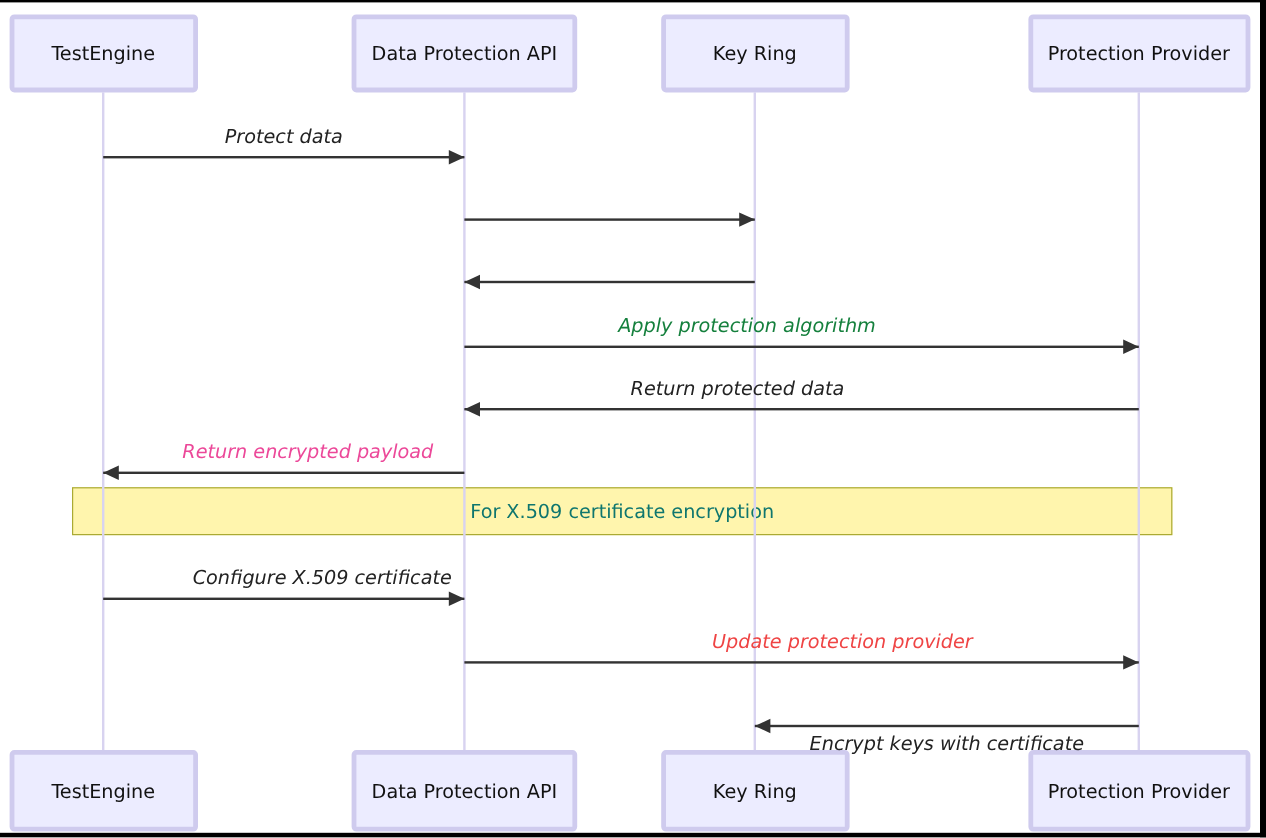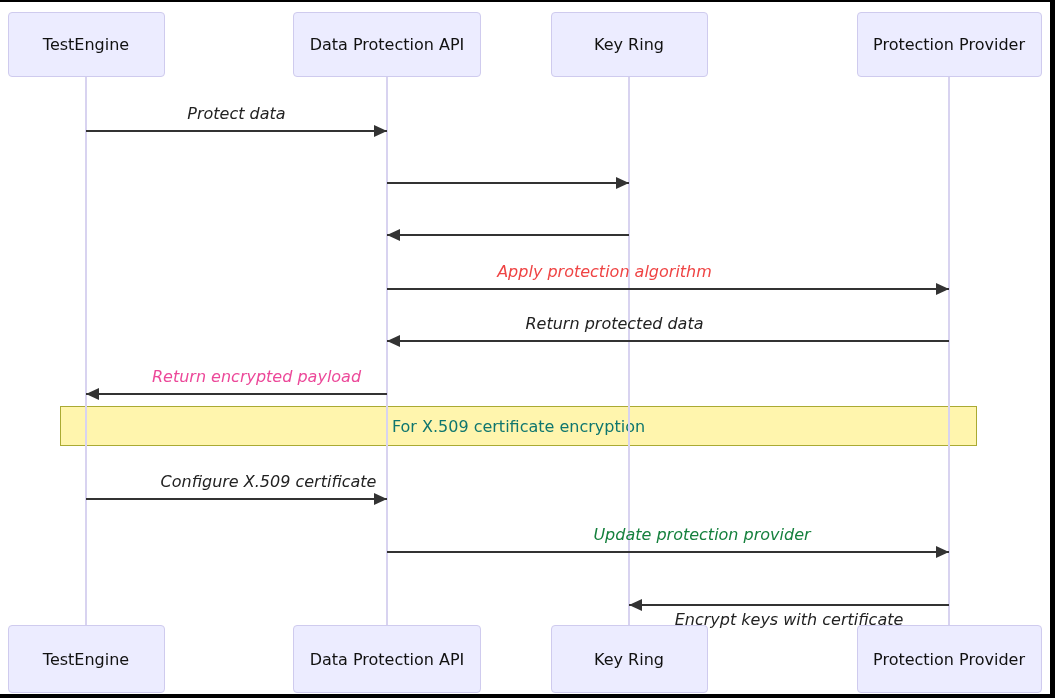--- a/index.html
+++ b/index.html
@@ -12,21 +12,21 @@
     border-top: 2px solid #000;
     border-right: 5px solid #000;
     border-bottom: 4px solid #000;
     overflow: hidden;
     font-family: "DejaVu Sans", "Liberation Sans", sans-serif;
   }
   .diagram { position: absolute; inset: 0; }
   .actor-box {
     position: absolute;
     box-sizing: border-box;
-    border: 1px solid #3b82f6;
+    border: 4px solid #3b82f6;
     border-radius: 4px;
     display: flex;
     align-items: center;
     justify-content: center;
     font-size: 16px;
     color: #111;
     white-space: nowrap;
   }
   .lifeline { position: absolute; width: 2px; }
   .message-label {
@@ -78,32 +78,32 @@
       <div class="lifeline" style="left: 948px; top: 75px; height: 548px; background: rgb(216, 211, 240);"></div>
       <div class="actor-box" style="left: 856.5px; top: 10px; width: 185px; height: 65px; background: rgb(236, 236, 255); border-color: rgb(207, 203, 238);">Protection Provider</div>
       <div class="actor-box" style="left: 856.5px; top: 623px; width: 185px; height: 68px; background: rgb(236, 236, 255); border-color: rgb(207, 203, 238);">Protection Provider</div>
       <div class="message-label" style="left: 86px; top: 102px; width: 301px; color: rgb(34, 34, 34);">Protect data</div>
       <div class="message-line" style="left: 86px; top: 128px; width: 301px; background: rgb(51, 51, 51);"></div>
       <div class="arrowhead right" style="left: 374px; top: 123px; border-left-color: rgb(51, 51, 51);"></div>
       <div class="message-line" style="left: 387px; top: 180px; width: 242px; background: rgb(51, 51, 51);"></div>
       <div class="arrowhead right" style="left: 616px; top: 175px; border-left-color: rgb(51, 51, 51);"></div>
       <div class="message-line" style="left: 387px; top: 232px; width: 242px; background: rgb(51, 51, 51);"></div>
       <div class="arrowhead left" style="left: 387px; top: 227px; border-right-color: rgb(51, 51, 51);"></div>
-      <div class="message-label" style="left: 369px; top: 260px; width: 471px; color: #ef4444;">Apply protection algorithm</div>
+      <div class="message-label" style="left: 387px; top: 260px; width: 471px; color: #15803d;">Apply protection algorithm</div>
       <div class="message-line" style="left: 387px; top: 286px; width: 562px; background: rgb(51, 51, 51);"></div>
       <div class="arrowhead right" style="left: 936px; top: 281px; border-left-color: rgb(51, 51, 51);"></div>
       <div class="message-label" style="left: 387px; top: 312px; width: 455px; color: rgb(34, 34, 34);">Return protected data</div>
       <div class="message-line" style="left: 387px; top: 338px; width: 562px; background: rgb(51, 51, 51);"></div>
       <div class="arrowhead left" style="left: 387px; top: 333px; border-right-color: rgb(51, 51, 51);"></div>
       <div class="message-label" style="left: 86px; top: 365px; width: 341px; color: #ec4899;">Return encrypted payload</div>
       <div class="message-line" style="left: 86px; top: 391px; width: 301px; background: rgb(51, 51, 51);"></div>
       <div class="arrowhead left" style="left: 86px; top: 386px; border-right-color: rgb(51, 51, 51);"></div>
       <div class="message-label" style="left: 86px; top: 470px; width: 301px; color: rgb(34, 34, 34); padding-left: 32px;">Configure X.509 certificate</div>
       <div class="message-line" style="left: 86px; top: 496px; width: 301px; background: rgb(51, 51, 51);"></div>
       <div class="arrowhead right" style="left: 374px; top: 491px; border-left-color: rgb(51, 51, 51);"></div>
-      <div class="message-label" style="left: 387px; top: 523px; width: 630px; color: #15803d;">Update protection provider</div>
+      <div class="message-label" style="left: 387px; top: 523px; width: 630px; color: #ef4444;">Update protection provider</div>
       <div class="message-line" style="left: 387px; top: 549px; width: 562px; background: rgb(51, 51, 51);"></div>
       <div class="arrowhead right" style="left: 936px; top: 544px; border-left-color: rgb(51, 51, 51);"></div>
       <div class="message-label" style="left: 629px; top: 608px; width: 320px; color: rgb(34, 34, 34);">Encrypt keys with certificate</div>
       <div class="message-line" style="left: 629px; top: 602px; width: 320px; background: rgb(51, 51, 51);"></div>
       <div class="arrowhead left" style="left: 629px; top: 597px; border-right-color: rgb(51, 51, 51);"></div>
     </div>
 </div>
 
 </body></html>

